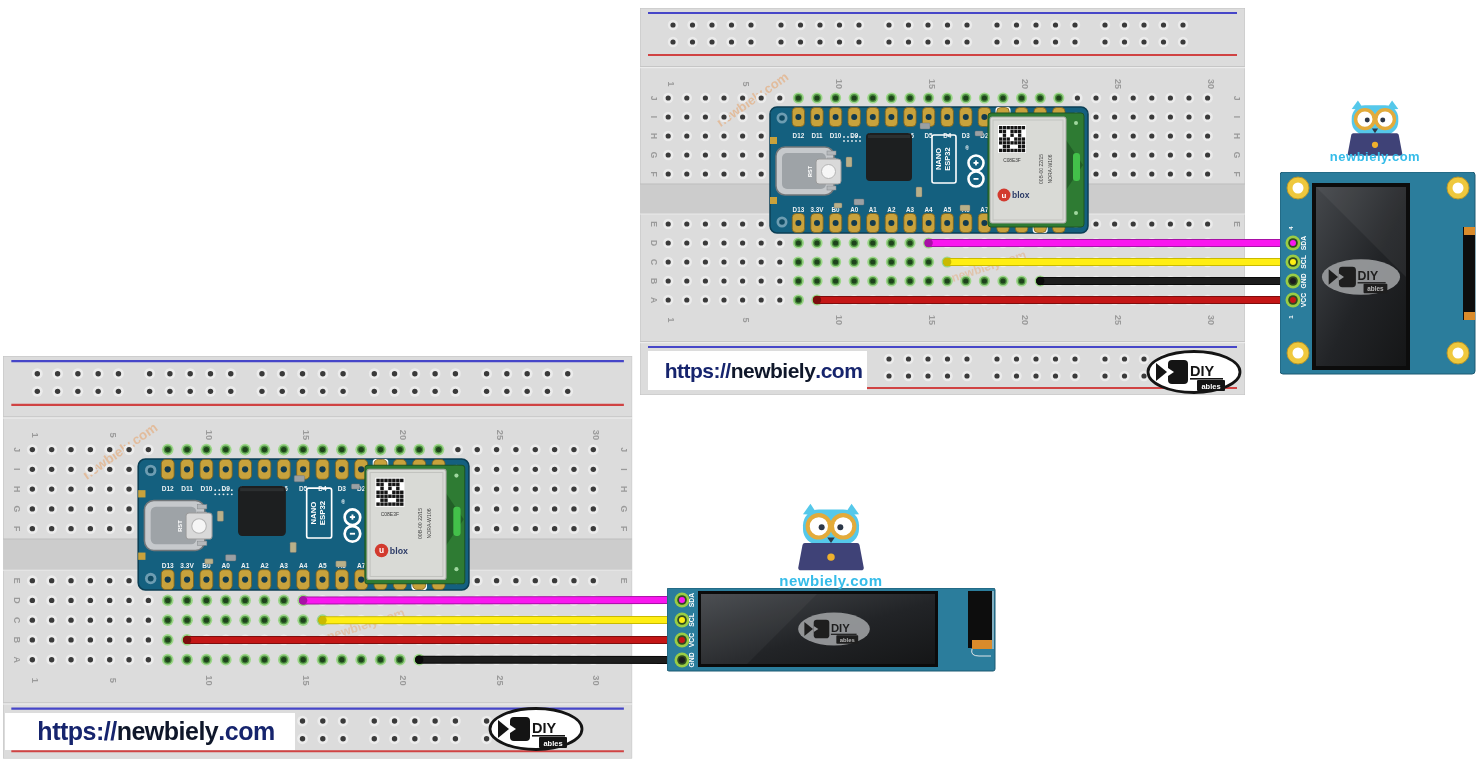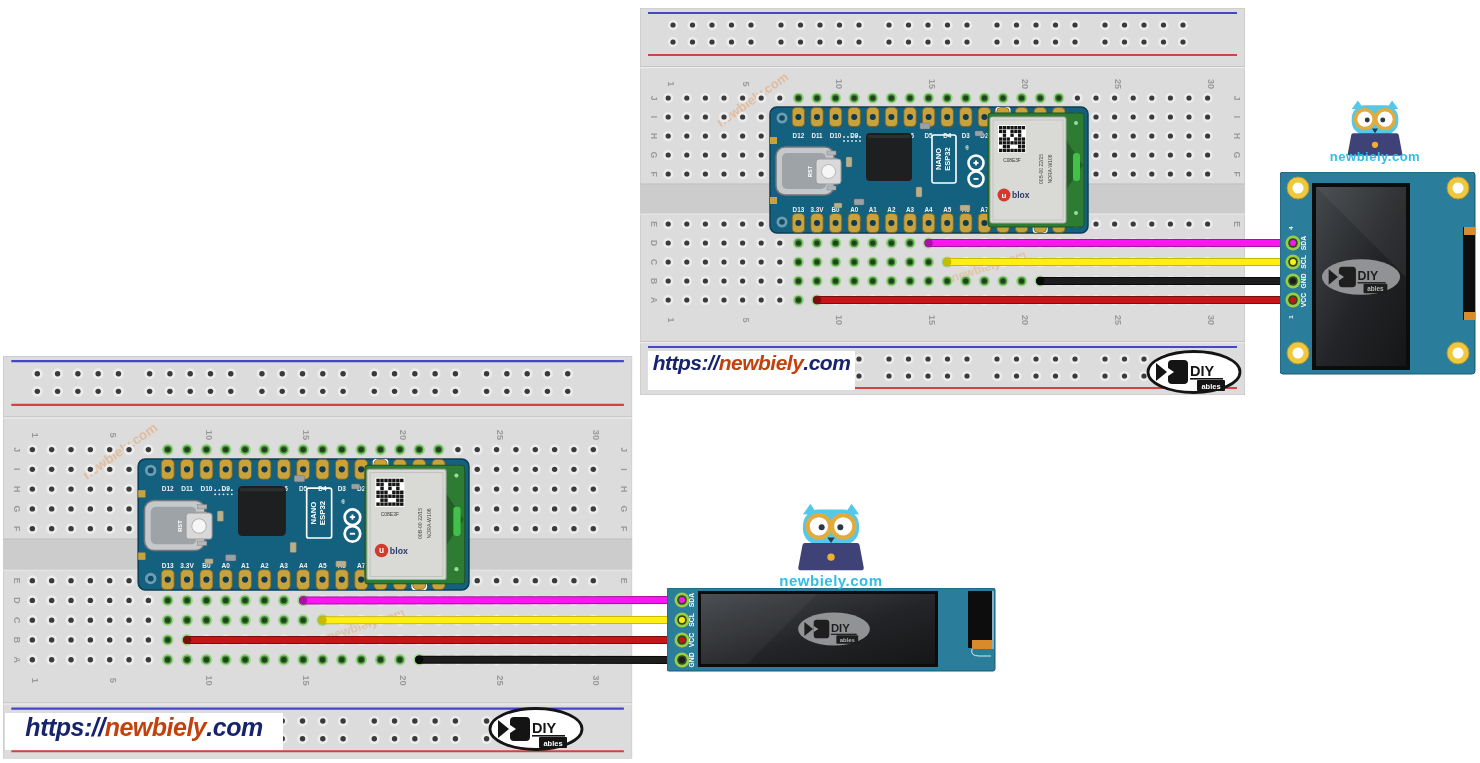--- a/index.html
+++ b/index.html
@@ -1,22 +1,22 @@
 <!DOCTYPE html>
 <html><head>
 <meta charset="utf-8">
 <style>
   html,body{margin:0;padding:0;background:#fff;}
   #scene{position:relative;width:1480px;height:763px;background:#fff;overflow:hidden;
          font-family:"Liberation Sans",sans-serif;}
   .abs{position:absolute;}
-  .url-badge{position:absolute;background:#fff;display:flex;justify-content:center;
-             font-style:italic;font-weight:800;white-space:nowrap;letter-spacing:-0.5px;}
+  .url-badge{position:absolute;background:#fff;display:flex;align-items:center;justify-content:center;
+             font-weight:800;white-space:nowrap;letter-spacing:-0.5px;padding-left:12px;}
   .url-prefix,.url-suffix{color:#16246d;}
-  .url-site{color:#c2410c;}
+  .url-site{color:#0f172a;}
   .owl-caption{position:absolute;text-align:center;font-weight:bold;color:#35bce9;letter-spacing:.5px;}
   svg{display:block;}
 </style>
 </head>
 <body>
 
 <div id="scene">
 
   <div class="abs" id="bb0" style="left:640px;top:8px;">
       <svg width="605" height="387" viewBox="0 0 605 387">

